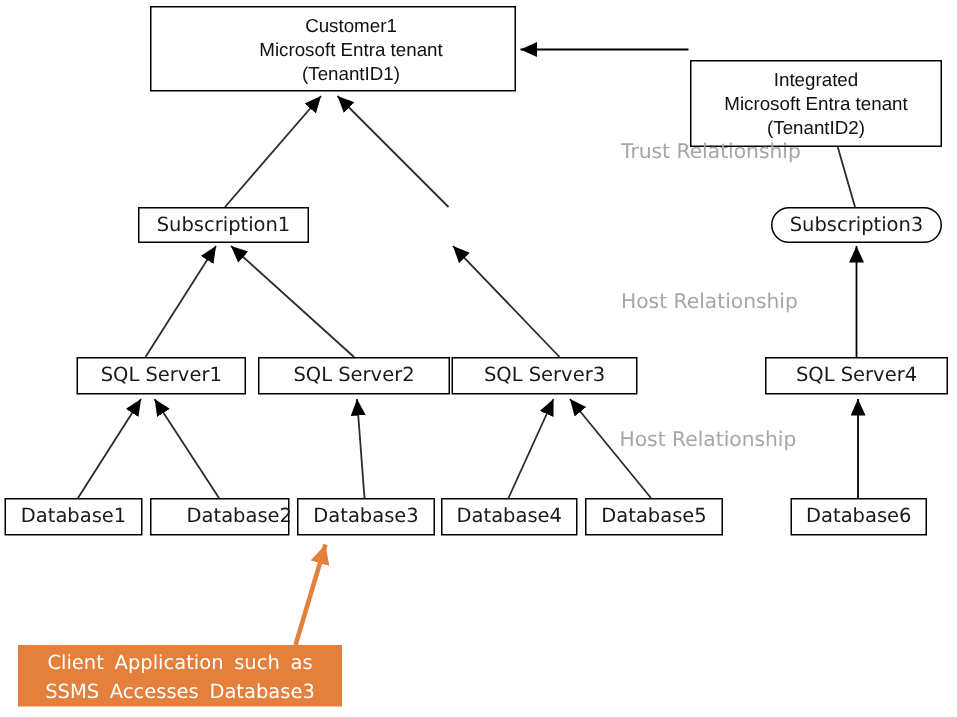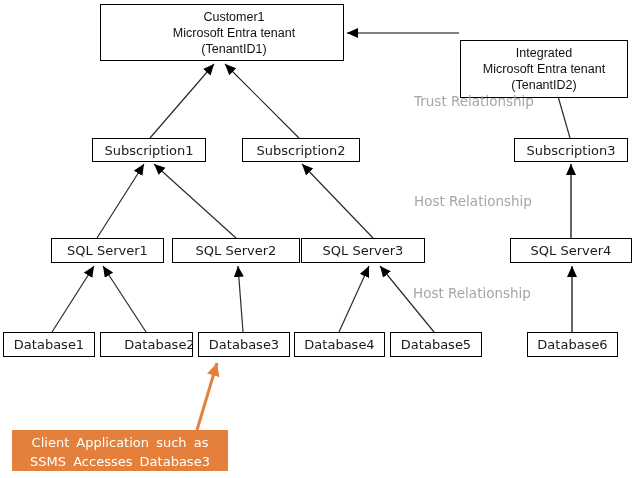--- a/index.html
+++ b/index.html
@@ -24,21 +24,21 @@
     position:absolute;left:12px;top:430px;width:216px;height:41px;
     background:#e5803c;color:#ffffff;font-size:13px;line-height:19px;
     display:flex;flex-direction:column;align-items:center;justify-content:flex-end;
     text-align:center;word-spacing:3px;box-sizing:border-box;
   }
   
   #b-customer1{left:100px;top:4px;width:244px;height:57px;padding-left:24px;}
   #b-integrated{left:460px;top:4px;width:168px;height:58px;margin-top:36px;}
   #b-sub1{left:92px;top:138px;width:114px;height:24px;}
   #b-sub2{left:242px;top:138px;width:118px;height:24px;}
-  #b-sub3{left:514px;top:138px;width:114px;height:24px;}
+  #b-sub3{left:514px;top:138px;width:114px;height:24px;border-radius:12px;}
   #b-sql1{left:51px;top:238px;width:113px;height:25px;}
   #b-sql2{left:172px;top:238px;width:128px;height:25px;}
   #b-sql3{left:301px;top:238px;width:124px;height:25px;}
   #b-sql4{left:510px;top:238px;width:122px;height:25px;}
   #b-db1{left:3px;top:332px;width:92px;height:25px;}
   #b-db2{left:100px;top:332px;width:93px;height:25px;padding-left:26px;}
   #b-db3{left:198px;top:332px;width:92px;height:25px;}
   #b-db4{left:294px;top:332px;width:91px;height:25px;}
   #b-db5{left:390px;top:332px;width:92px;height:25px;}
   #b-db6{left:527px;top:332px;width:91px;height:25px;}
@@ -87,21 +87,20 @@
     <span>Microsoft Entra tenant</span>
     <span>(TenantID1)</span>
   </div>
   <div class="box tenant" id="b-integrated">
     <span>Integrated</span>
     <span>Microsoft Entra tenant</span>
     <span>(TenantID2)</span>
   </div>
 
   <div class="box" id="b-sub1">Subscription1</div>
-  <div class="box" id="b-sub2">Subscription2</div>
   <div class="box" id="b-sub3">Subscription3</div>
 
   <div class="box" id="b-sql1">SQL Server1</div>
   <div class="box" id="b-sql2">SQL Server2</div>
   <div class="box" id="b-sql3">SQL Server3</div>
   <div class="box" id="b-sql4">SQL Server4</div>
 
   <div class="box" id="b-db1">Database1</div>
   <div class="box" id="b-db2">Database2</div>
   <div class="box" id="b-db3">Database3</div>

